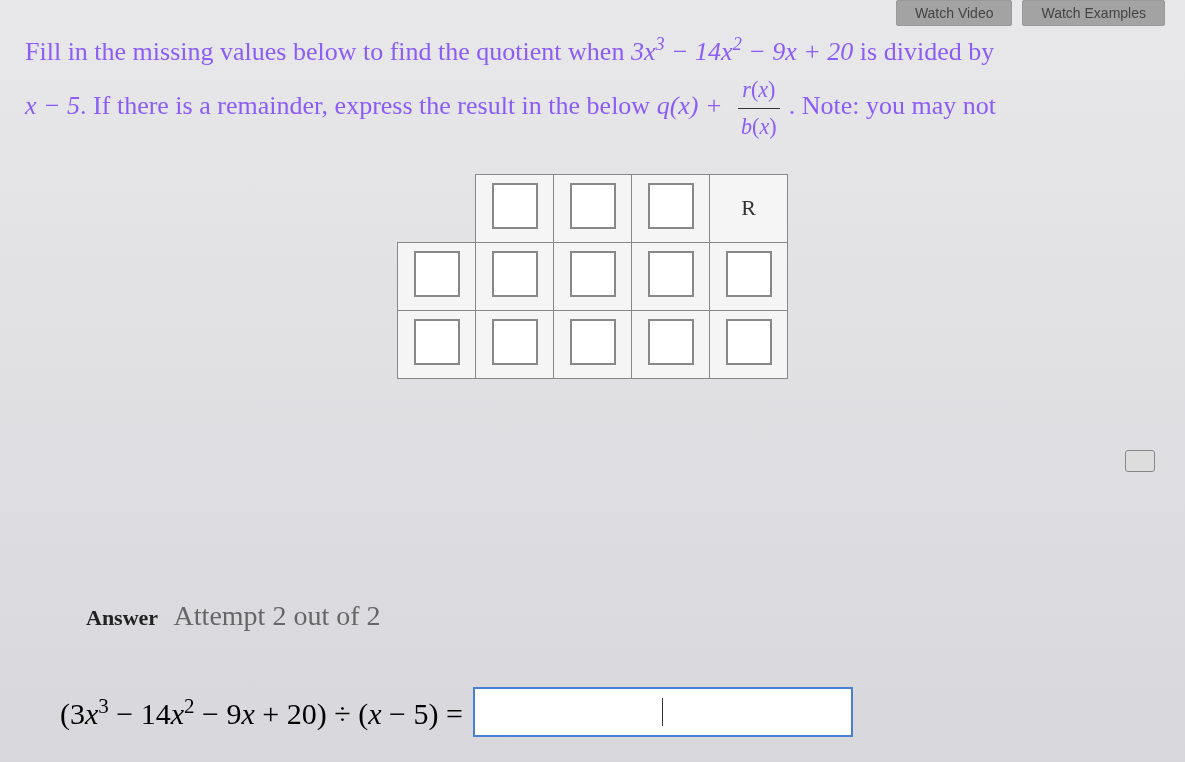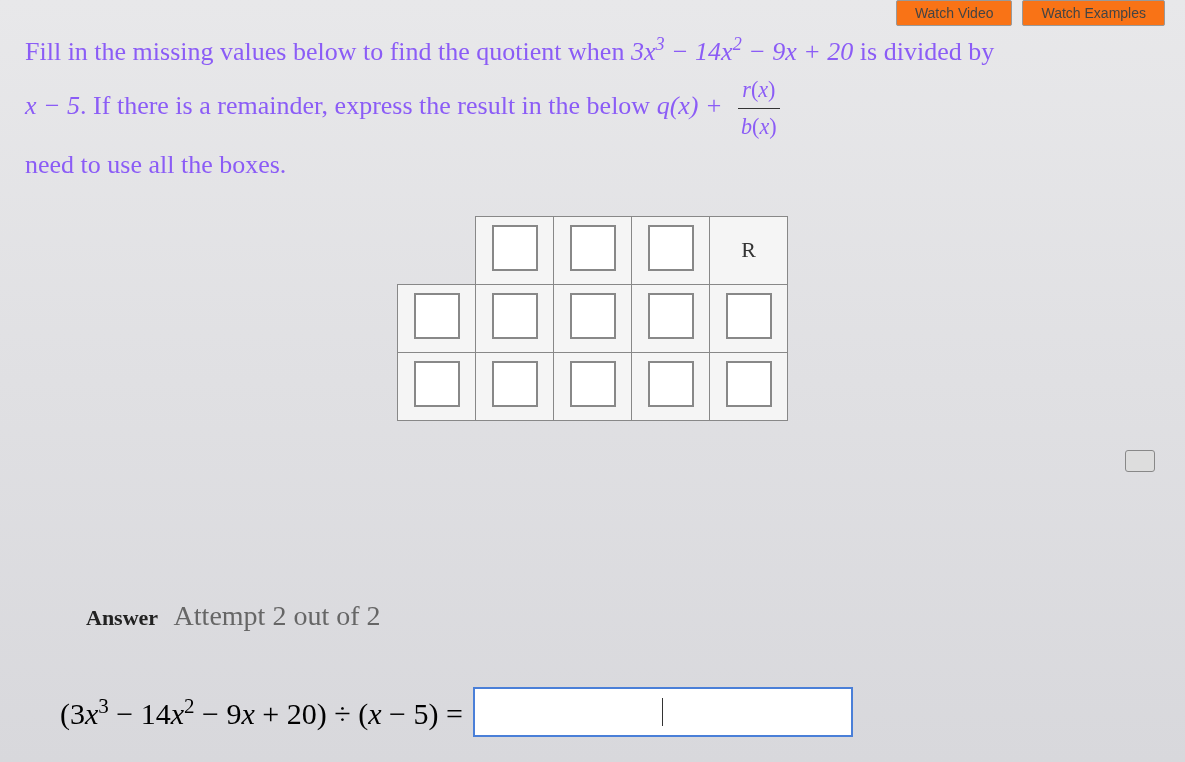--- a/index.html
+++ b/index.html
@@ -17,21 +17,21 @@
     }
     .top-buttons {
       position: absolute;
       top: 0;
       right: 20px;
       display: flex;
       gap: 10px;
     }
     .top-btn {
       border: 1px solid #999;
-      background: #f97316;
+      background: #a3a3a3;
       padding: 4px 18px;
       font-size: 14px;
       color: #444;
       font-family: Arial, sans-serif;
       cursor: pointer;
       border-radius: 2px;
     }
     .problem-text {
       padding: 30px 25px 0 25px;
       font-size: 26px;
@@ -160,23 +160,22 @@
   <button class="top-btn">Watch Video</button>
   <button class="top-btn">Watch Examples</button>
 </div>
 
 <div class="problem-text">
   <span>Fill in the missing values below to find the quotient when </span>
   <span class="math-var">3<span class="math-var">x</span><span class="sup">3</span> − 14<span class="math-var">x</span><span class="sup">2</span> − 9<span class="math-var">x</span> + 20</span>
   <span> is divided by</span>
   <br>
   <span class="math-var"><span class="math-var">x</span> − 5</span><span>. If there is a remainder, express the result in the below </span>
-  <span class="math-var"><span class="math-var">q</span>(<span class="math-var">x</span>) + </span><span class="frac"><span class="frac-num"><span class="math-var">r</span>(<span class="math-var">x</span>)</span><span class="frac-den"><span class="math-var">b</span>(<span class="math-var">x</span>)</span></span>
+  <span class="math-var"><span class="math-var">q</span>(<span class="math-var">x</span>) + </span><span class="frac"><span class="frac-num"><span class="math-var">r</span>(<span class="math-var">x</span>)</span><span class="frac-den"><span class="math-var">b</span>(<span class="math-var">x</span>)</span></span><span>. Note: you may not</span>
   <br>
-  <span>need to use all the boxes.</span>
 </div>
 
 <div class="division-table">
   <table class="syn-table">
     <tbody>
         <tr>
       <td class="empty-cell"></td>
       <td><span class="input-box"></span></td>
       <td><span class="input-box"></span></td>
       <td><span class="input-box"></span></td>

